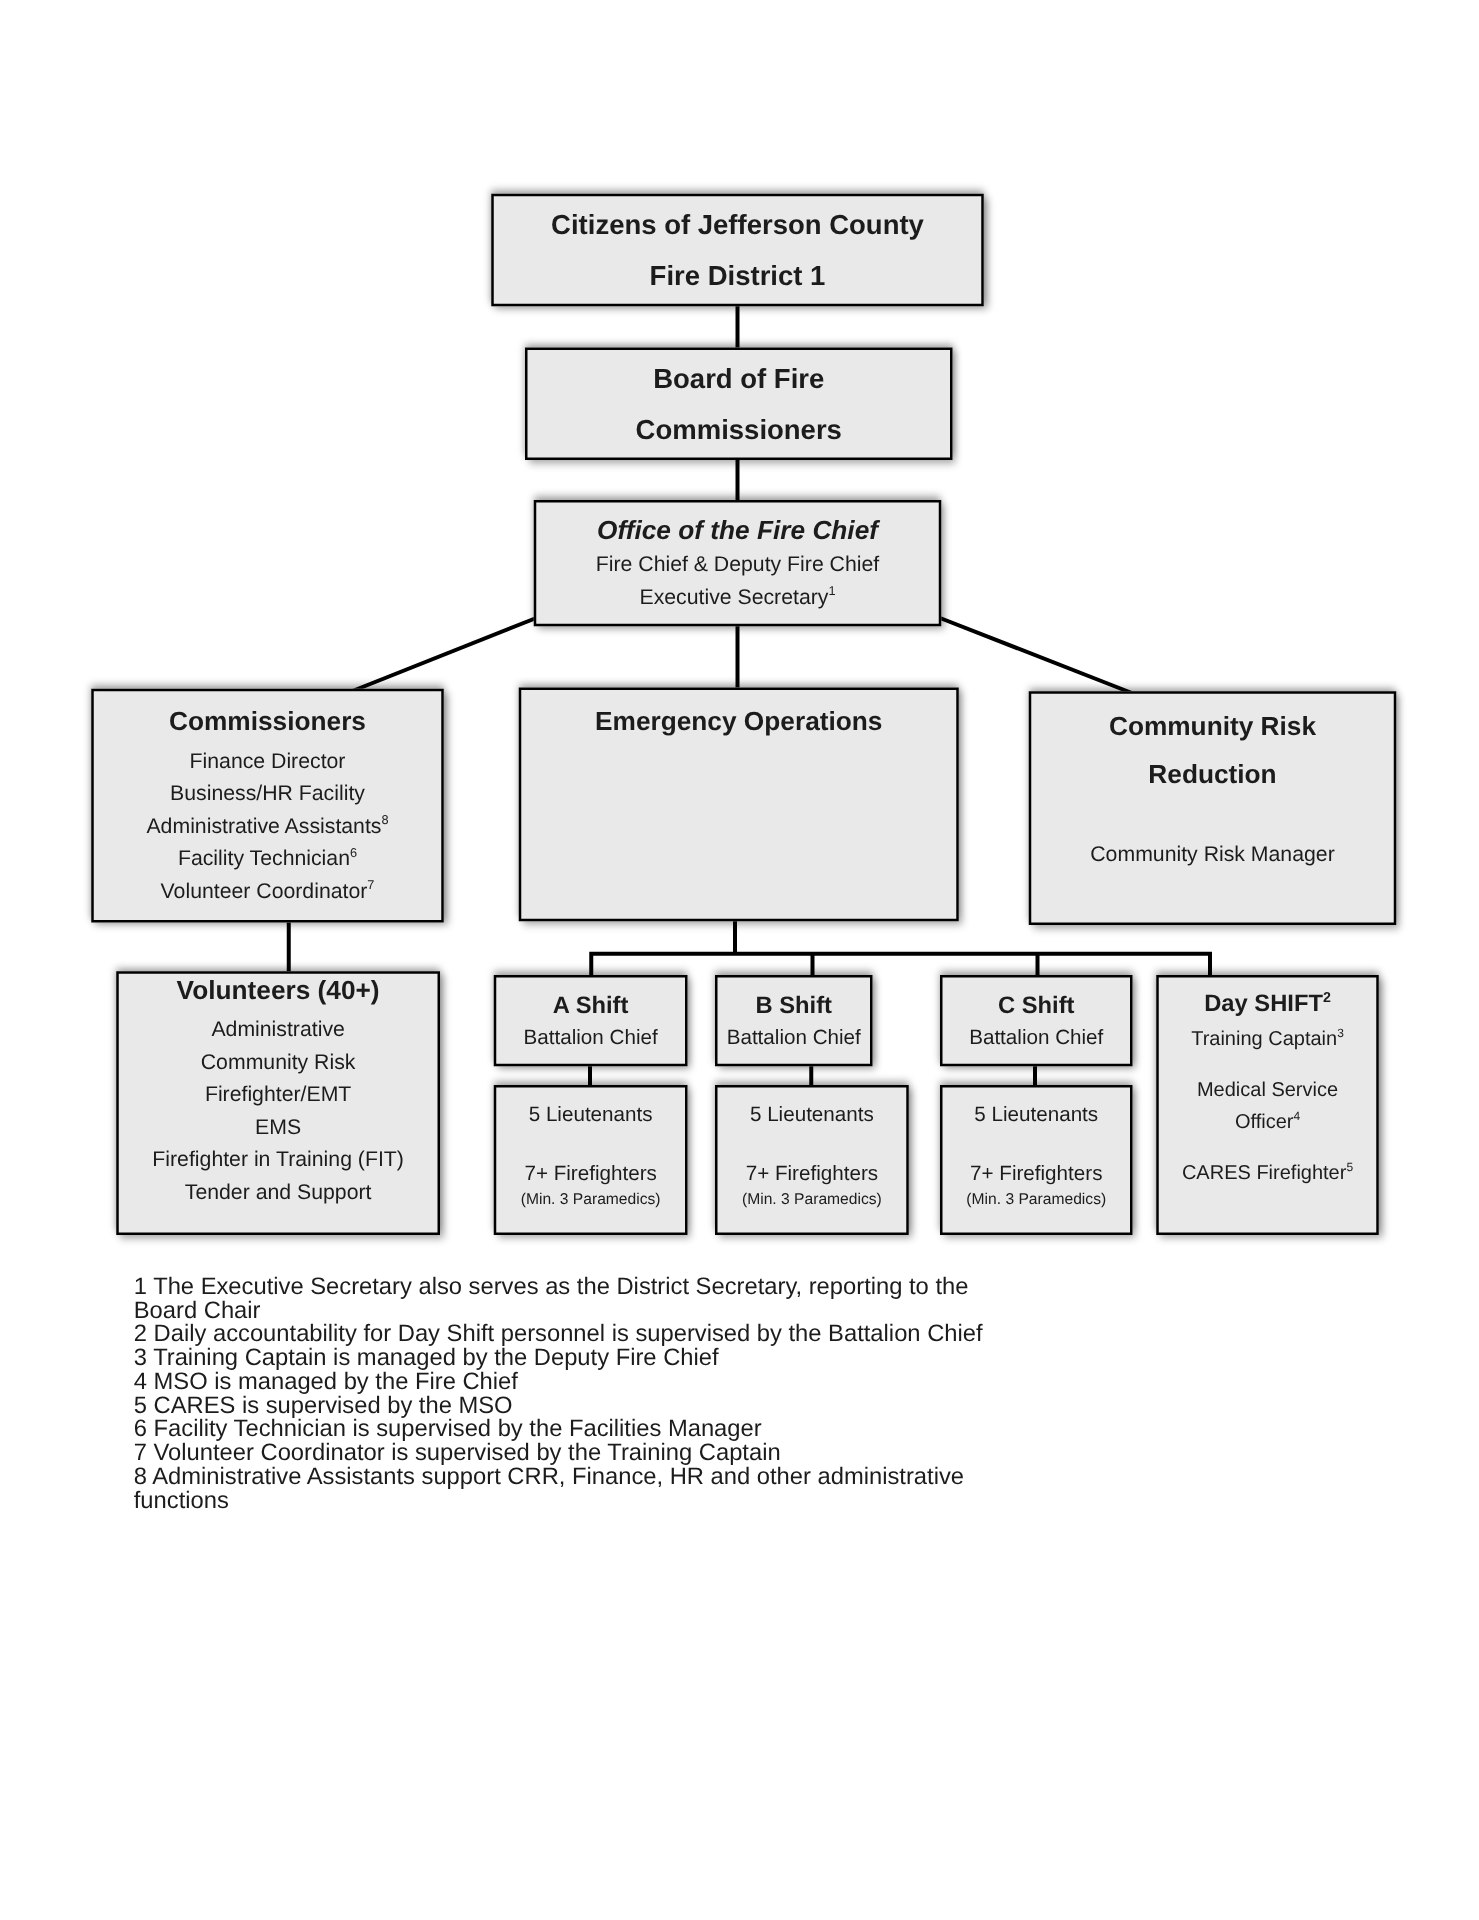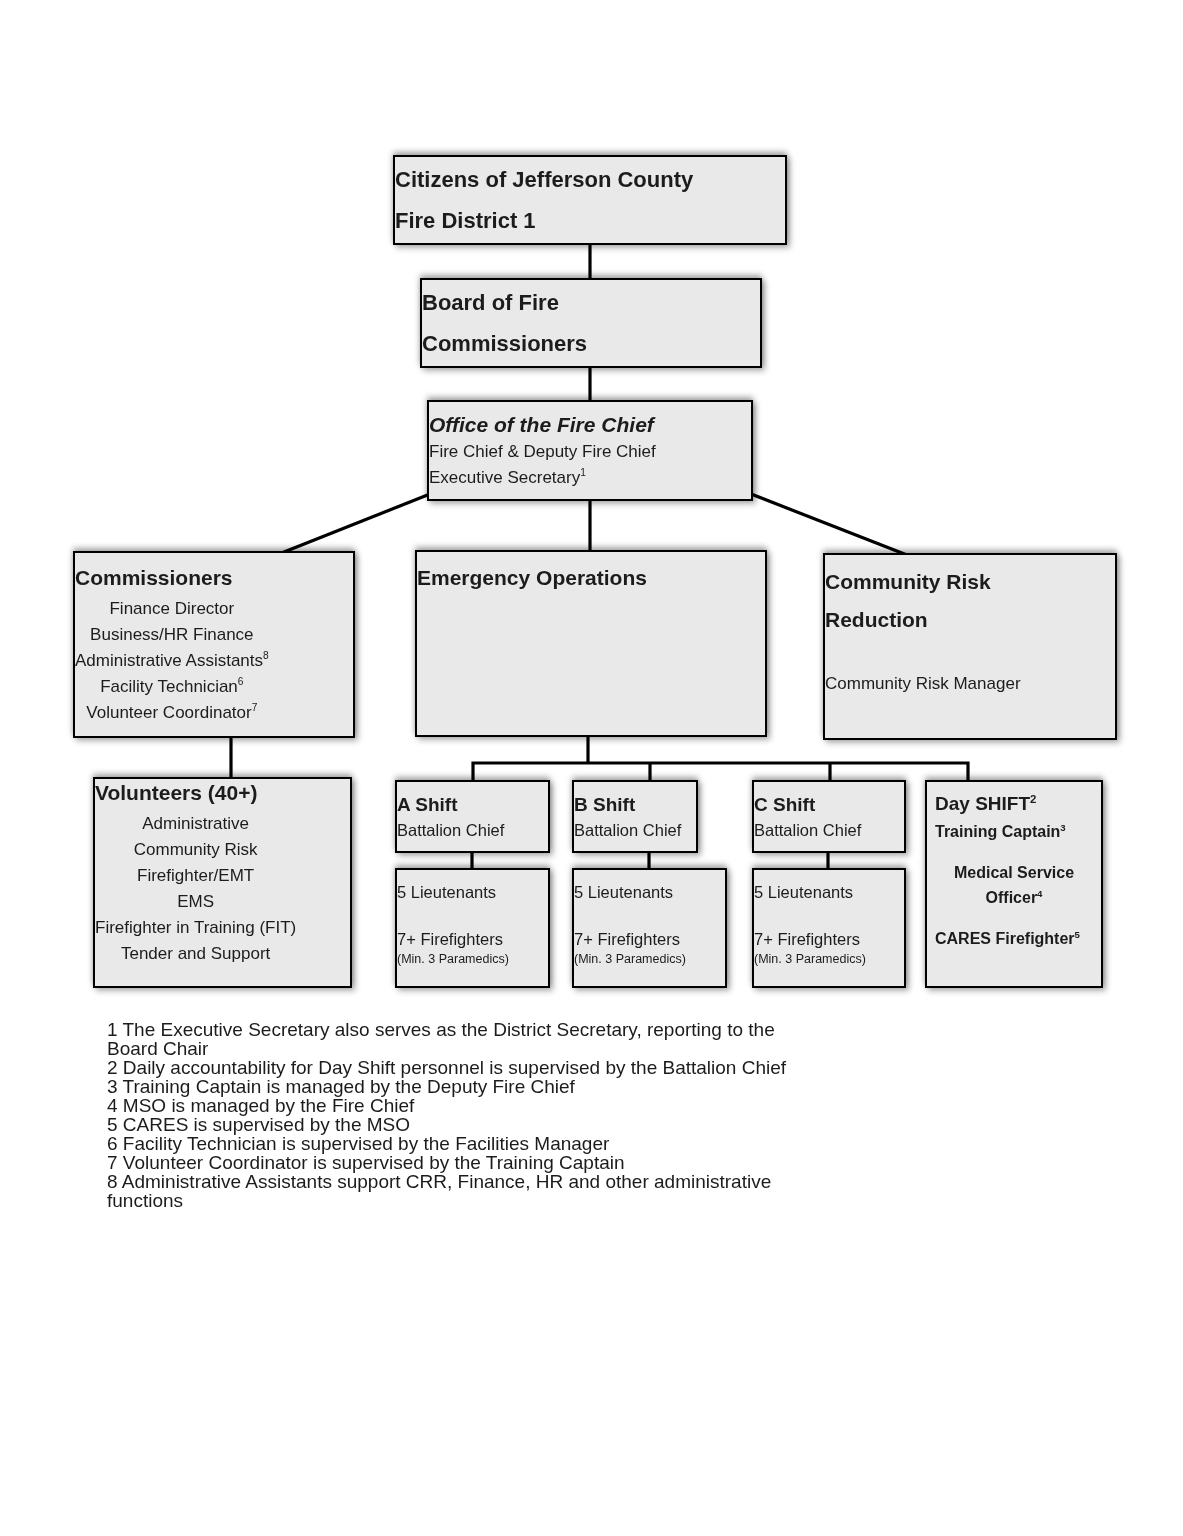--- a/index.html
+++ b/index.html
@@ -19,21 +19,21 @@
     pointer-events: none;
   }
   .box {
     position: absolute;
     box-sizing: border-box;
     background: #e9e9e9;
     border: 2.5px solid #000000;
     box-shadow: 0 -3px 6px rgba(0,0,0,0.35), 3px 3px 6px rgba(0,0,0,0.30);
     display: flex;
     flex-direction: column;
-    align-items: flex-start;
+    align-items: center;
     text-align: center;
   }
   sup { font-size: 60%; line-height: 0; vertical-align: super; }
 
   .citizens { left: 393px; top: 155px; width: 394px; height: 90px; justify-content: center; }
   .board    { left: 420px; top: 278px; width: 342px; height: 90px; justify-content: center; }
   .lg-line  { font-size: 22px; font-weight: bold; line-height: 41px; }
 
   .office { left: 427px; top: 400px; width: 326px; height: 101px; justify-content: center; }
   .office-title { font-size: 21px; font-weight: bold; line-height: 29px; font-style: italic; }
@@ -62,21 +62,21 @@
   .crew { top: 868px; height: 120px; padding-top: 10px; }
   .crew-a { left: 395px; width: 155px; }
   .crew-b { left: 572px; width: 155px; }
   .crew-c { left: 752px; width: 154px; }
   .crew-line { font-size: 16.5px; line-height: 24px; }
   .crew-line2 { margin-top: 23px; }
   .crew-note { font-size: 12.5px; line-height: 16px; }
 
   .day { left: 925px; top: 780px; width: 178px; height: 208px; padding: 9px 8px 0 8px; }
   .day-title { font-size: 19px; font-weight: bold; line-height: 26px; }
-  .day-item { font-size: 16px; line-height: 25px; font-weight: bold; }
+  .day-item { font-size: 16px; line-height: 25px; }
   .day-item + .day-item { margin-top: 16px; }
   .day-item-first { margin-top: 2px; }
 
   .footnotes {
     position: absolute;
     left: 107px; top: 1020px;
     width: 720px;
     font-size: 19px;
     line-height: 19px;
     text-align: left;
@@ -115,21 +115,21 @@
   <div class="box office">
     <div class="office-title">Office of the Fire Chief</div>
     <div class="office-item">Fire Chief &amp; Deputy Fire Chief</div>
     <div class="office-item"><span>Executive Secretary</span><sup>1</sup></div>
   </div>
 
   <div class="box admin">
     <div class="box-title">Commissioners</div>
     <div class="member-list">
       <div class="item">Finance Director</div>
-      <div class="item">Business/HR Finance</div>
+      <div class="item">Business/HR Facility</div>
       <div class="item"><span>Administrative Assistants</span><sup>8</sup></div>
       <div class="item"><span>Facility Technician</span><sup>6</sup></div>
       <div class="item"><span>Volunteer Coordinator</span><sup>7</sup></div>
     </div>
   </div>
 
   <div class="box emergency">
     <div class="box-title">Emergency Operations</div>
   </div>
 

